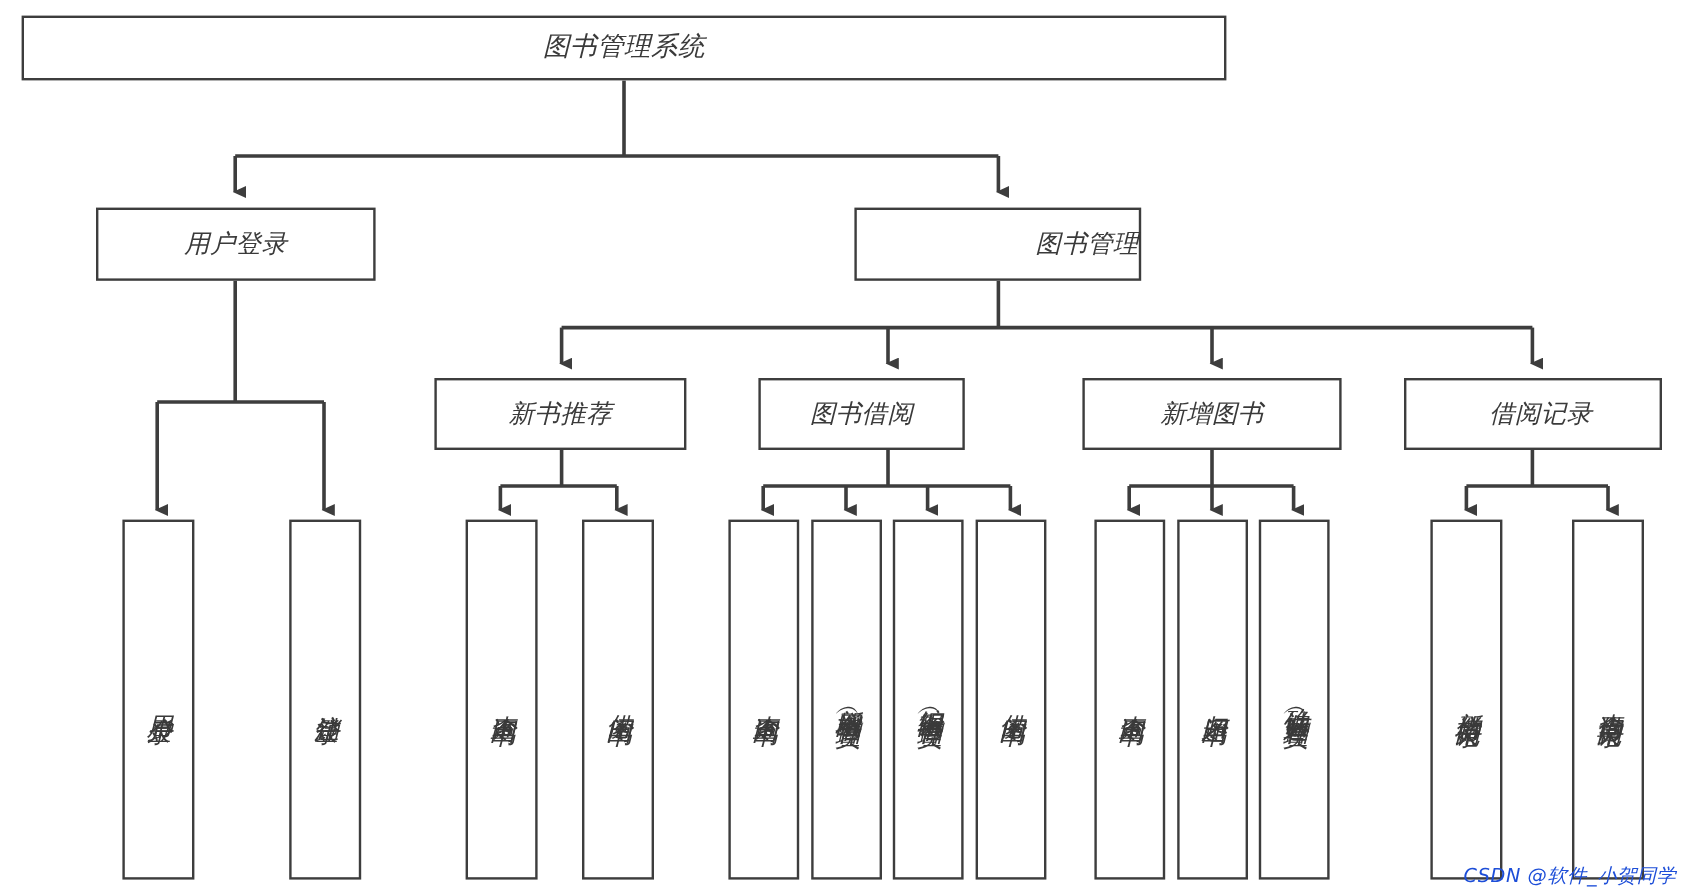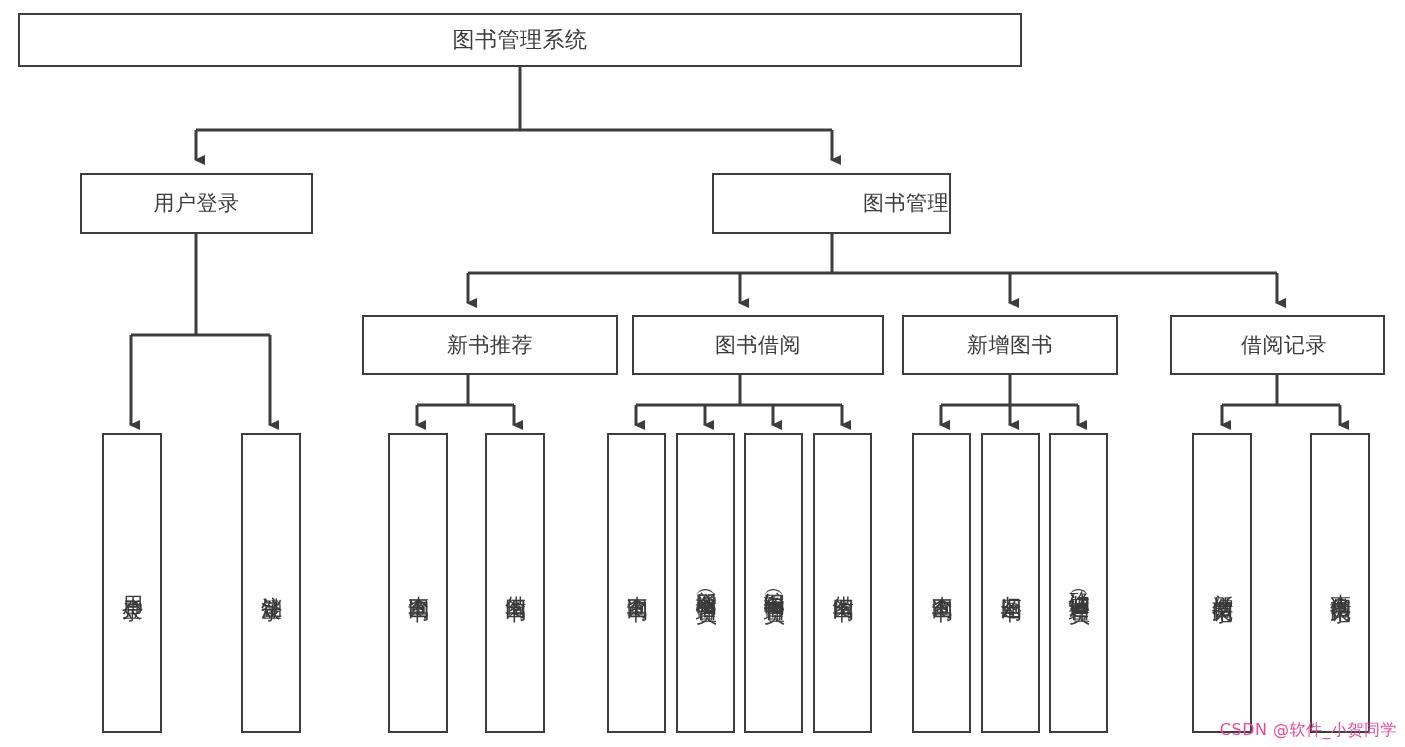--- a/index.html
+++ b/index.html
@@ -7,20 +7,21 @@
   body{
     font-family:"DejaVu Sans","Liberation Sans",sans-serif;
     color:#3a3a3a;
   }
   #canvas{
     position:relative;
     width:1405px;
     height:747px;
     background:#ffffff;
     overflow:hidden;
+    font-style:italic;
   }
   #edges{
     position:absolute;
     left:0; top:0;
     width:1405px;
     height:747px;
     pointer-events:none;
   }
   .node{
     position:absolute;
@@ -50,21 +51,21 @@
     line-height:1.32;
     letter-spacing:2px;
     white-space:nowrap;
     color:#3a3a3a;
   }
   .watermark{
     position:absolute;
     right:8px;
     bottom:6px;
     font-size:16px;
-    color:#ec4899;
+    color:#1d4ed8;
     z-index:5;
     white-space:nowrap;
     letter-spacing:0.5px;
   }
 </style>
 </head>
 <body>
 
 <div id="canvas">
 
@@ -122,24 +123,24 @@
     <span class="label">图书管理系统</span>
   </div>
 
   <div class="node" style="left:80px; top:173px; width:233px; height:61px;">
     <span class="label">用户登录</span>
   </div>
   <div class="node" style="left:712px; top:173px; width:239px; height:61px;justify-content:flex-end;">
     <span class="label">图书管理</span>
   </div>
 
-  <div class="node" style="left:362px; top:315px; width:256px; height:60px;">
+  <div class="node" style="left:362px; top:315px; width:210px; height:60px;">
     <span class="label">新书推荐</span>
   </div>
-  <div class="node" style="left:632px; top:315px; width:252px; height:60px;">
+  <div class="node" style="left:632px; top:315px; width:172px; height:60px;">
     <span class="label">图书借阅</span>
   </div>
   <div class="node" style="left:902px; top:315px; width:216px; height:60px;">
     <span class="label">新增图书</span>
   </div>
   <div class="node" style="left:1170px; top:315px; width:215px; height:60px;padding-left:13px;">
     <span class="label">借阅记录</span>
   </div>
 
   <div class="node leaf" style="left:102px; top:433px; width:60px; height:300px;">

